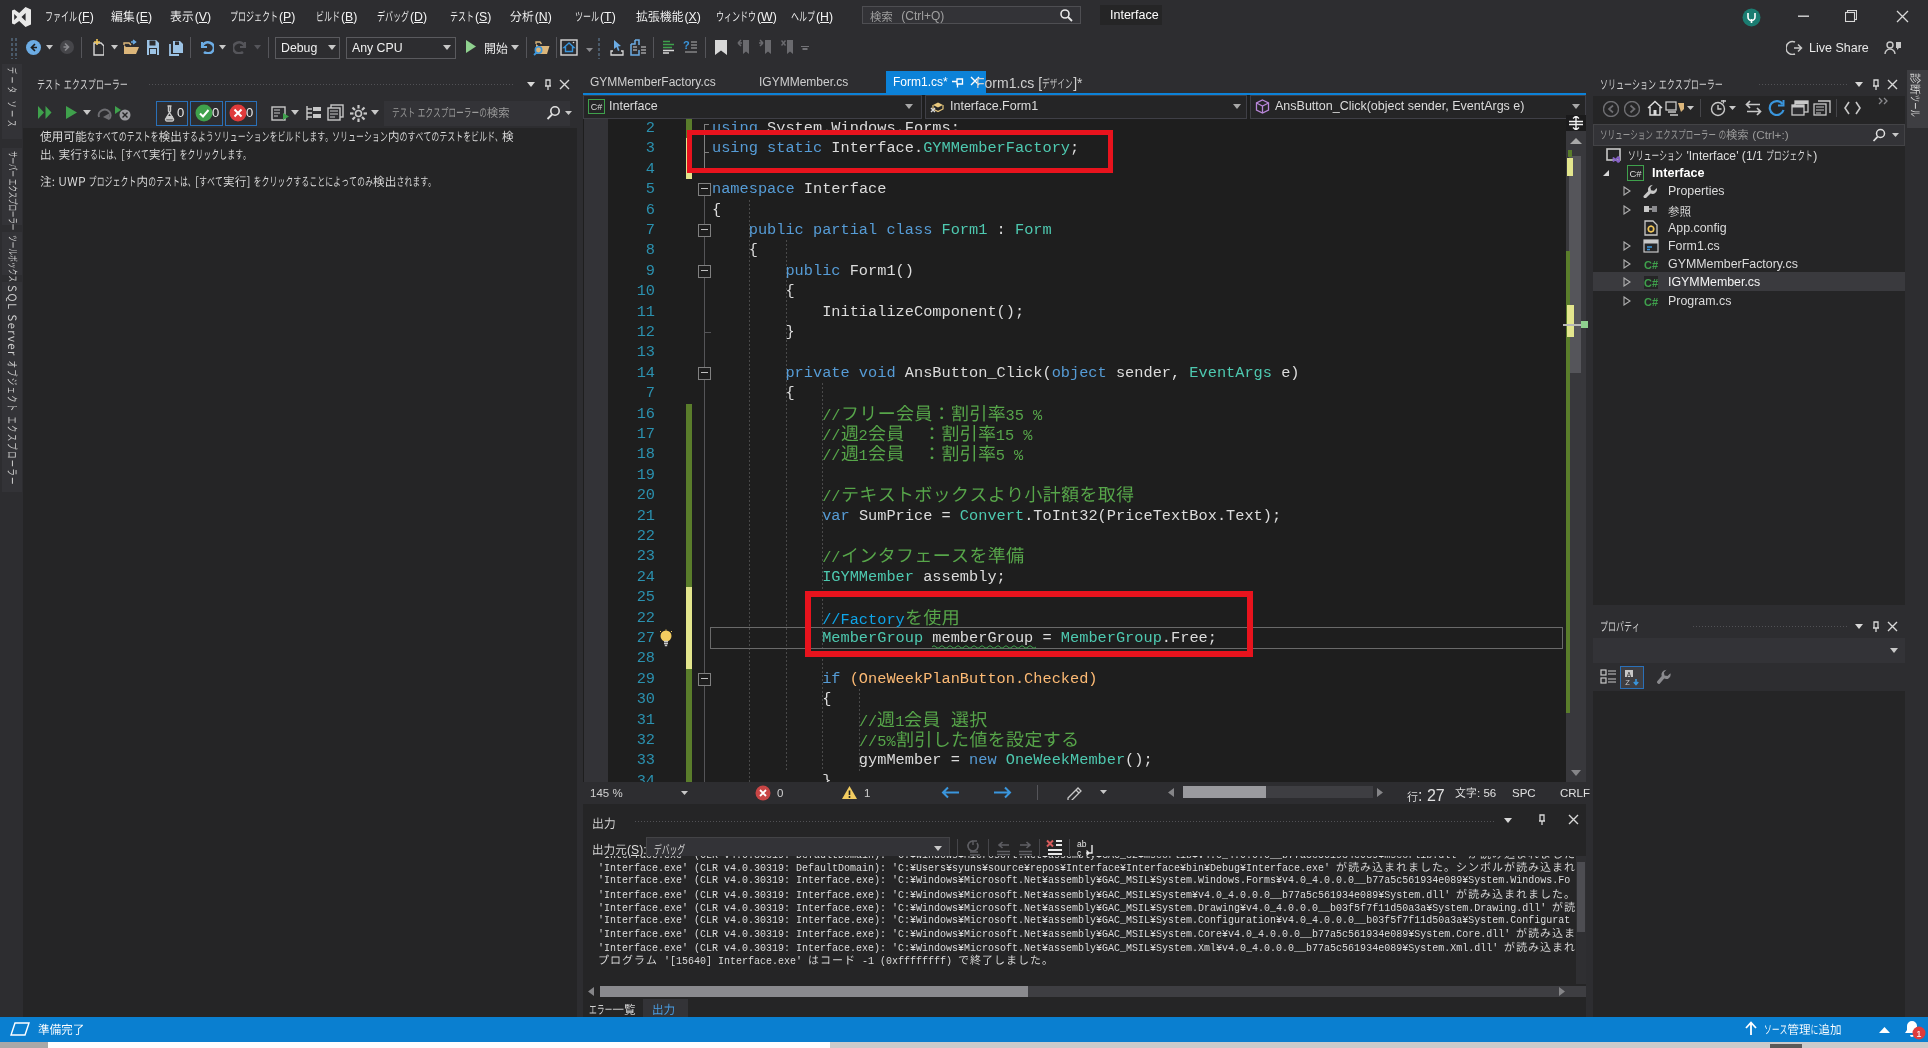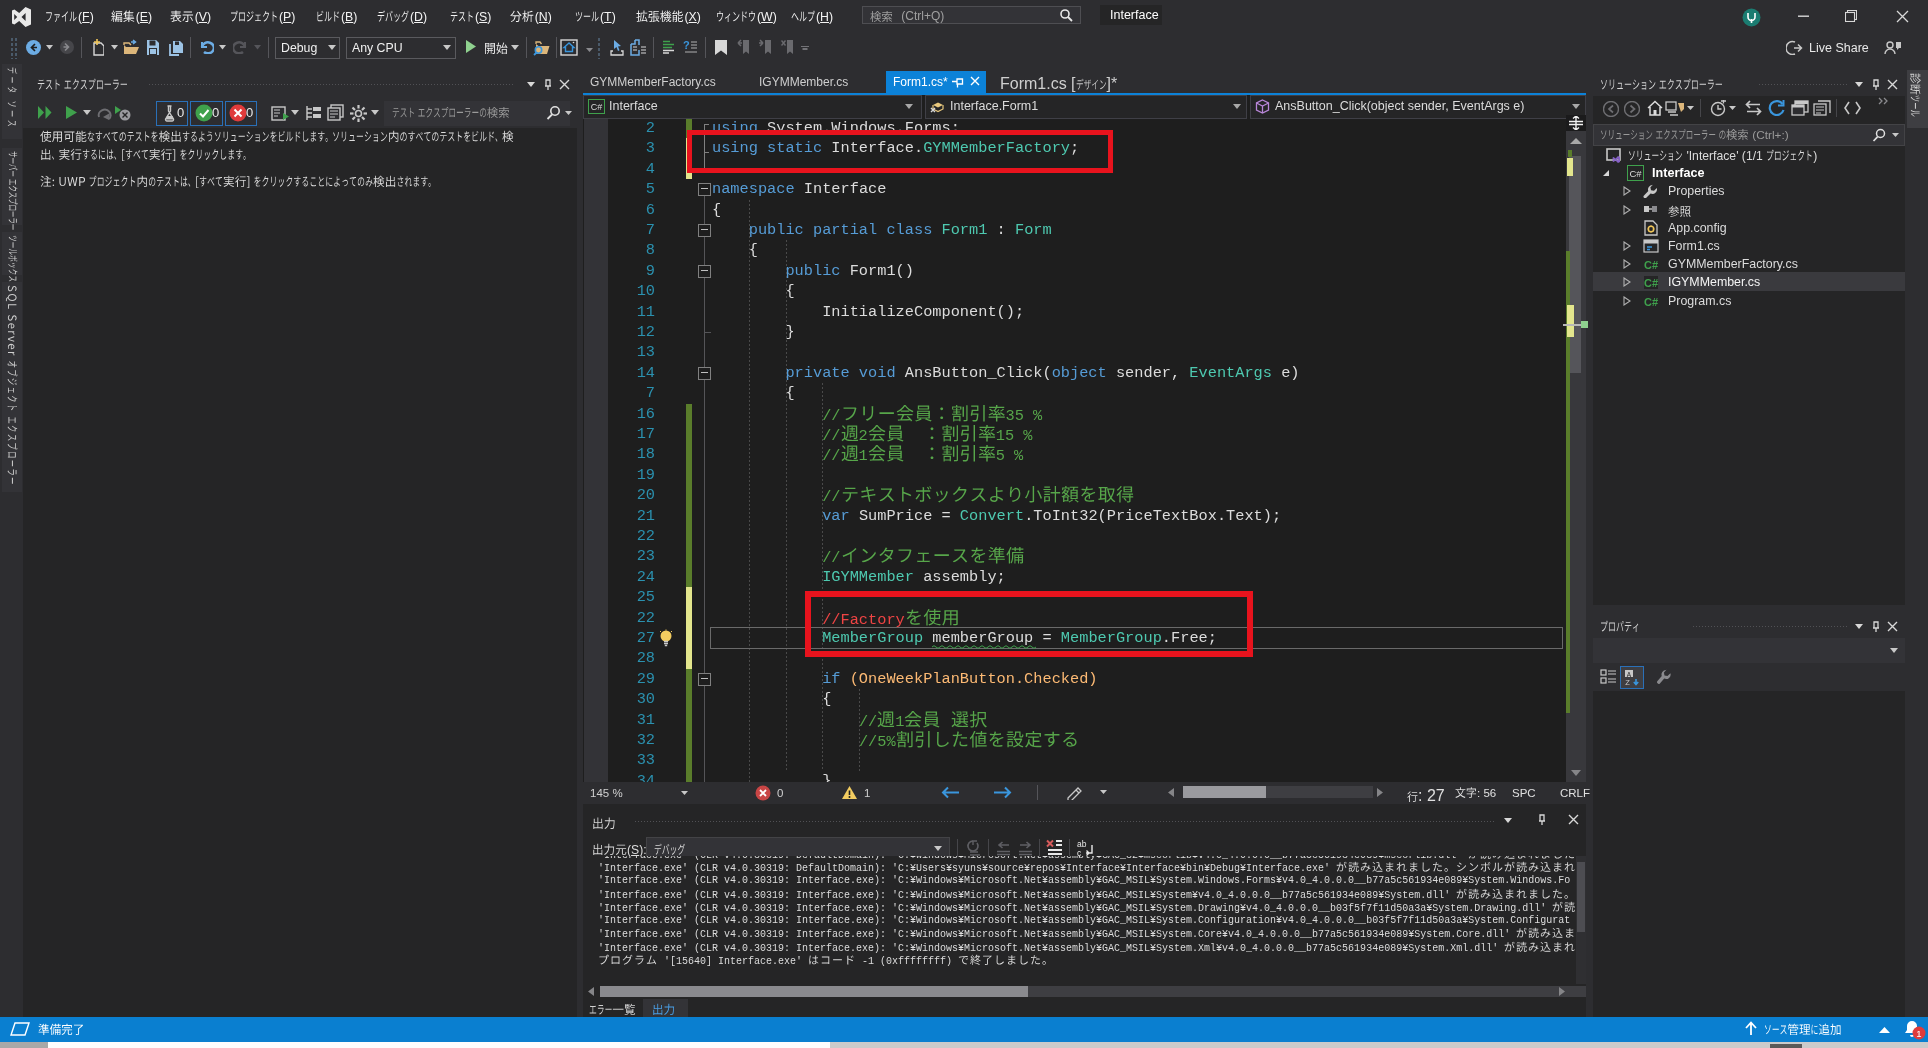--- a/index.html
+++ b/index.html
@@ -630,21 +630,21 @@
     <div style="position:absolute;left:590px;top:75px;font-size:12px;color:#cfcfcf;white-space:pre;">GYMMemberFactory.cs</div>
     <div style="position:absolute;left:759px;top:75px;font-size:12px;color:#cfcfcf;white-space:pre;">IGYMMember.cs</div>
     <div style="position:absolute;left:886px;top:71px;width:100px;height:22px;background:#0c82d8"></div>
     <div style="position:absolute;left:893px;top:75px;font-size:12px;color:#ffffff;white-space:pre;">Form1.cs*</div>
     <svg style="position:absolute;left:952px;top:77px;" width="12" height="11" viewBox="0 0 12 11">
       <path d="M0 4.5 h4.5 M5 2 h5.5 v5 H5 Z M5.5 7 v3.5" stroke="#fff" stroke-width="1.3" fill="none"></path>
     </svg>
     <svg style="position:absolute;left:970px;top:76px;" width="10" height="10" viewBox="0 0 10 10">
       <path d="M1 1 L9 9 M9 1 L1 9" stroke="#fff" stroke-width="1.4"></path>
     </svg>
-    <div style="position:absolute;left:1000px;top:75px;font-size:16px;color:#cfcfcf;white-space:pre">Form1.cs [<svg class="jt" width="31" height="11" viewBox="0 0 31 11" fill="#cfcfcf">
+    <div style="position:absolute;left:976px;top:75px;font-size:14px;color:#cfcfcf;white-space:pre">Form1.cs [<svg class="jt" width="31" height="11" viewBox="0 0 31 11" fill="#cfcfcf">
         <use href="#gs30c7" transform="translate(0.0 11.0) scale(0.0768 -0.1200)"></use>
         <use href="#gs30b6" transform="translate(7.7 11.0) scale(0.0768 -0.1200)"></use>
         <use href="#gs30a4" transform="translate(15.4 11.0) scale(0.0768 -0.1200)"></use>
         <use href="#gs30f3" transform="translate(23.0 11.0) scale(0.0768 -0.1200)"></use>
       </svg>]*</div>
     <div style="position:absolute;left:583px;top:93px;width:1003px;height:3px;background:#0c82d8"></div>
     <div style="position:absolute;left:583px;top:95px;width:1003px;height:24px;background:#1e1e1e"></div>
     <div style="position:absolute;left:583px;top:95px;width:339px;height:24px;background:#252526;border:1px solid #3f3f46"></div>
     <div style="position:absolute;left:925px;top:95px;width:322px;height:24px;background:#252526;border:1px solid #3f3f46"></div>
     <div style="position:absolute;left:1250px;top:95px;width:336px;height:24px;background:#252526;border:1px solid #3f3f46"></div>
@@ -773,21 +773,21 @@
           <use href="#gm30b9" transform="translate(110.0 16.0) scale(0.1800 -0.1800)"></use>
           <use href="#gm3092" transform="translate(128.4 16.0) scale(0.1800 -0.1800)"></use>
           <use href="#gm6e96" transform="translate(146.7 16.0) scale(0.1800 -0.1800)"></use>
           <use href="#gm5099" transform="translate(165.1 16.0) scale(0.1800 -0.1800)"></use>
         </svg></div>
       <div style="position:absolute;left:12px;top:427.4px;width:60px;height:20.4px;line-height:20.4px;font-family:'Liberation Mono',monospace;font-size:15.3px;color:#2b91af;text-align:right">23</div>
       <div style="position:absolute;left:129px;top:447.8px;height:20.4px;line-height:20.4px;font-family:'Liberation Mono',monospace;font-size:15.3px;white-space:pre"><span style="color:#dcdcdc">            </span><span style="color:#4ec9b0">IGYMMember</span><span style="color:#dcdcdc"> assembly;</span></div>
       <div style="position:absolute;left:12px;top:447.8px;width:60px;height:20.4px;line-height:20.4px;font-family:'Liberation Mono',monospace;font-size:15.3px;color:#2b91af;text-align:right">24</div>
       <div style="position:absolute;left:129px;top:468.2px;height:20.4px;line-height:20.4px;font-family:'Liberation Mono',monospace;font-size:15.3px;white-space:pre"></div>
       <div style="position:absolute;left:12px;top:468.2px;width:60px;height:20.4px;line-height:20.4px;font-family:'Liberation Mono',monospace;font-size:15.3px;color:#2b91af;text-align:right">25</div>
-      <div style="position:absolute;left:129px;top:488.6px;height:20.4px;line-height:20.4px;font-family:'Liberation Mono',monospace;font-size:15.3px;white-space:pre"><span style="color:#dcdcdc">            </span><span style="color:#ef4444">//Factory</span><svg class="jt" width="55" height="16" viewBox="0 0 55 16" fill="#57a64a">
+      <div style="position:absolute;left:129px;top:488.6px;height:20.4px;line-height:20.4px;font-family:'Liberation Mono',monospace;font-size:15.3px;white-space:pre"><span style="color:#dcdcdc">            </span><span style="color:#0ea5e9">//Factory</span><svg class="jt" width="55" height="16" viewBox="0 0 55 16" fill="#57a64a">
           <use href="#gm3092" transform="translate(0.0 16.0) scale(0.1800 -0.1800)"></use>
           <use href="#gm4f7f" transform="translate(18.3 16.0) scale(0.1800 -0.1800)"></use>
           <use href="#gm7528" transform="translate(36.7 16.0) scale(0.1800 -0.1800)"></use>
         </svg></div>
       <div style="position:absolute;left:12px;top:488.6px;width:60px;height:20.4px;line-height:20.4px;font-family:'Liberation Mono',monospace;font-size:15.3px;color:#2b91af;text-align:right">22</div>
       <div style="position:absolute;left:129px;top:509.0px;height:20.4px;line-height:20.4px;font-family:'Liberation Mono',monospace;font-size:15.3px;white-space:pre"><span style="color:#dcdcdc">            </span><span style="color:#4ec9b0">MemberGroup</span><span style="color:#dcdcdc"> </span><span style="color:#dcdcdc">memberGroup</span><span style="color:#dcdcdc"> = </span><span style="color:#4ec9b0">MemberGroup</span><span style="color:#dcdcdc">.Free;</span></div>
       <div style="position:absolute;left:12px;top:509.0px;width:60px;height:20.4px;line-height:20.4px;font-family:'Liberation Mono',monospace;font-size:15.3px;color:#2b91af;text-align:right">27</div>
       <div style="position:absolute;left:129px;top:529.4px;height:20.4px;line-height:20.4px;font-family:'Liberation Mono',monospace;font-size:15.3px;white-space:pre"></div>
       <div style="position:absolute;left:12px;top:529.4px;width:60px;height:20.4px;line-height:20.4px;font-family:'Liberation Mono',monospace;font-size:15.3px;color:#2b91af;text-align:right">28</div>
       <div style="position:absolute;left:129px;top:549.8px;height:20.4px;line-height:20.4px;font-family:'Liberation Mono',monospace;font-size:15.3px;white-space:pre"><span style="color:#dcdcdc">            </span><span style="color:#569cd6">if</span><span style="color:#fdba74"> (OneWeekPlanButton.Checked)</span></div>
@@ -810,20 +810,21 @@
           <use href="#gm3057" transform="translate(36.7 16.0) scale(0.1800 -0.1800)"></use>
           <use href="#gm305f" transform="translate(55.0 16.0) scale(0.1800 -0.1800)"></use>
           <use href="#gm5024" transform="translate(73.4 16.0) scale(0.1800 -0.1800)"></use>
           <use href="#gm3092" transform="translate(91.7 16.0) scale(0.1800 -0.1800)"></use>
           <use href="#gm8a2d" transform="translate(110.0 16.0) scale(0.1800 -0.1800)"></use>
           <use href="#gm5b9a" transform="translate(128.4 16.0) scale(0.1800 -0.1800)"></use>
           <use href="#gm3059" transform="translate(146.7 16.0) scale(0.1800 -0.1800)"></use>
           <use href="#gm308b" transform="translate(165.1 16.0) scale(0.1800 -0.1800)"></use>
         </svg></div>
       <div style="position:absolute;left:12px;top:611.0px;width:60px;height:20.4px;line-height:20.4px;font-family:'Liberation Mono',monospace;font-size:15.3px;color:#2b91af;text-align:right">32</div>
+      <div style="position:absolute;left:129px;top:631.4px;height:20.4px;line-height:20.4px;font-family:'Liberation Mono',monospace;font-size:15.3px;white-space:pre"><span style="color:#dcdcdc">                gymMember = </span><span style="color:#569cd6">new</span><span style="color:#dcdcdc"> </span><span style="color:#4ec9b0">OneWeekMember</span><span style="color:#dcdcdc">();</span></div>
       <div style="position:absolute;left:12px;top:631.4px;width:60px;height:20.4px;line-height:20.4px;font-family:'Liberation Mono',monospace;font-size:15.3px;color:#2b91af;text-align:right">33</div>
       <div style="position:absolute;left:129px;top:651.8px;height:20.4px;line-height:20.4px;font-family:'Liberation Mono',monospace;font-size:15.3px;white-space:pre"><span style="color:#dcdcdc">            }</span></div>
       <div style="position:absolute;left:12px;top:651.8px;width:60px;height:20.4px;line-height:20.4px;font-family:'Liberation Mono',monospace;font-size:15.3px;color:#2b91af;text-align:right">34</div>
       <div style="position:absolute;left:166px;top:80.6px;width:1px;height:591.6px;background-image:linear-gradient(#4a4a4a 50%,transparent 50%);background-size:1px 4px"></div>
       <div style="position:absolute;left:203px;top:121.4px;width:1px;height:530.4px;background-image:linear-gradient(#4a4a4a 50%,transparent 50%);background-size:1px 4px"></div>
       <div style="position:absolute;left:239px;top:264.2px;width:1px;height:387.6px;background-image:linear-gradient(#4a4a4a 50%,transparent 50%);background-size:1px 4px"></div>
       <div style="position:absolute;left:276px;top:570.2px;width:1px;height:81.6px;background-image:linear-gradient(#4a4a4a 50%,transparent 50%);background-size:1px 4px"></div>
       <div style="position:absolute;left:121px;top:5.0px;width:1px;height:44.8px;background:#808080"></div>
       <div style="position:absolute;left:121px;top:5.0px;width:5px;height:1px;background:#808080"></div>
       <div style="position:absolute;left:121px;top:33.4px;width:5px;height:1px;background:#808080"></div>

